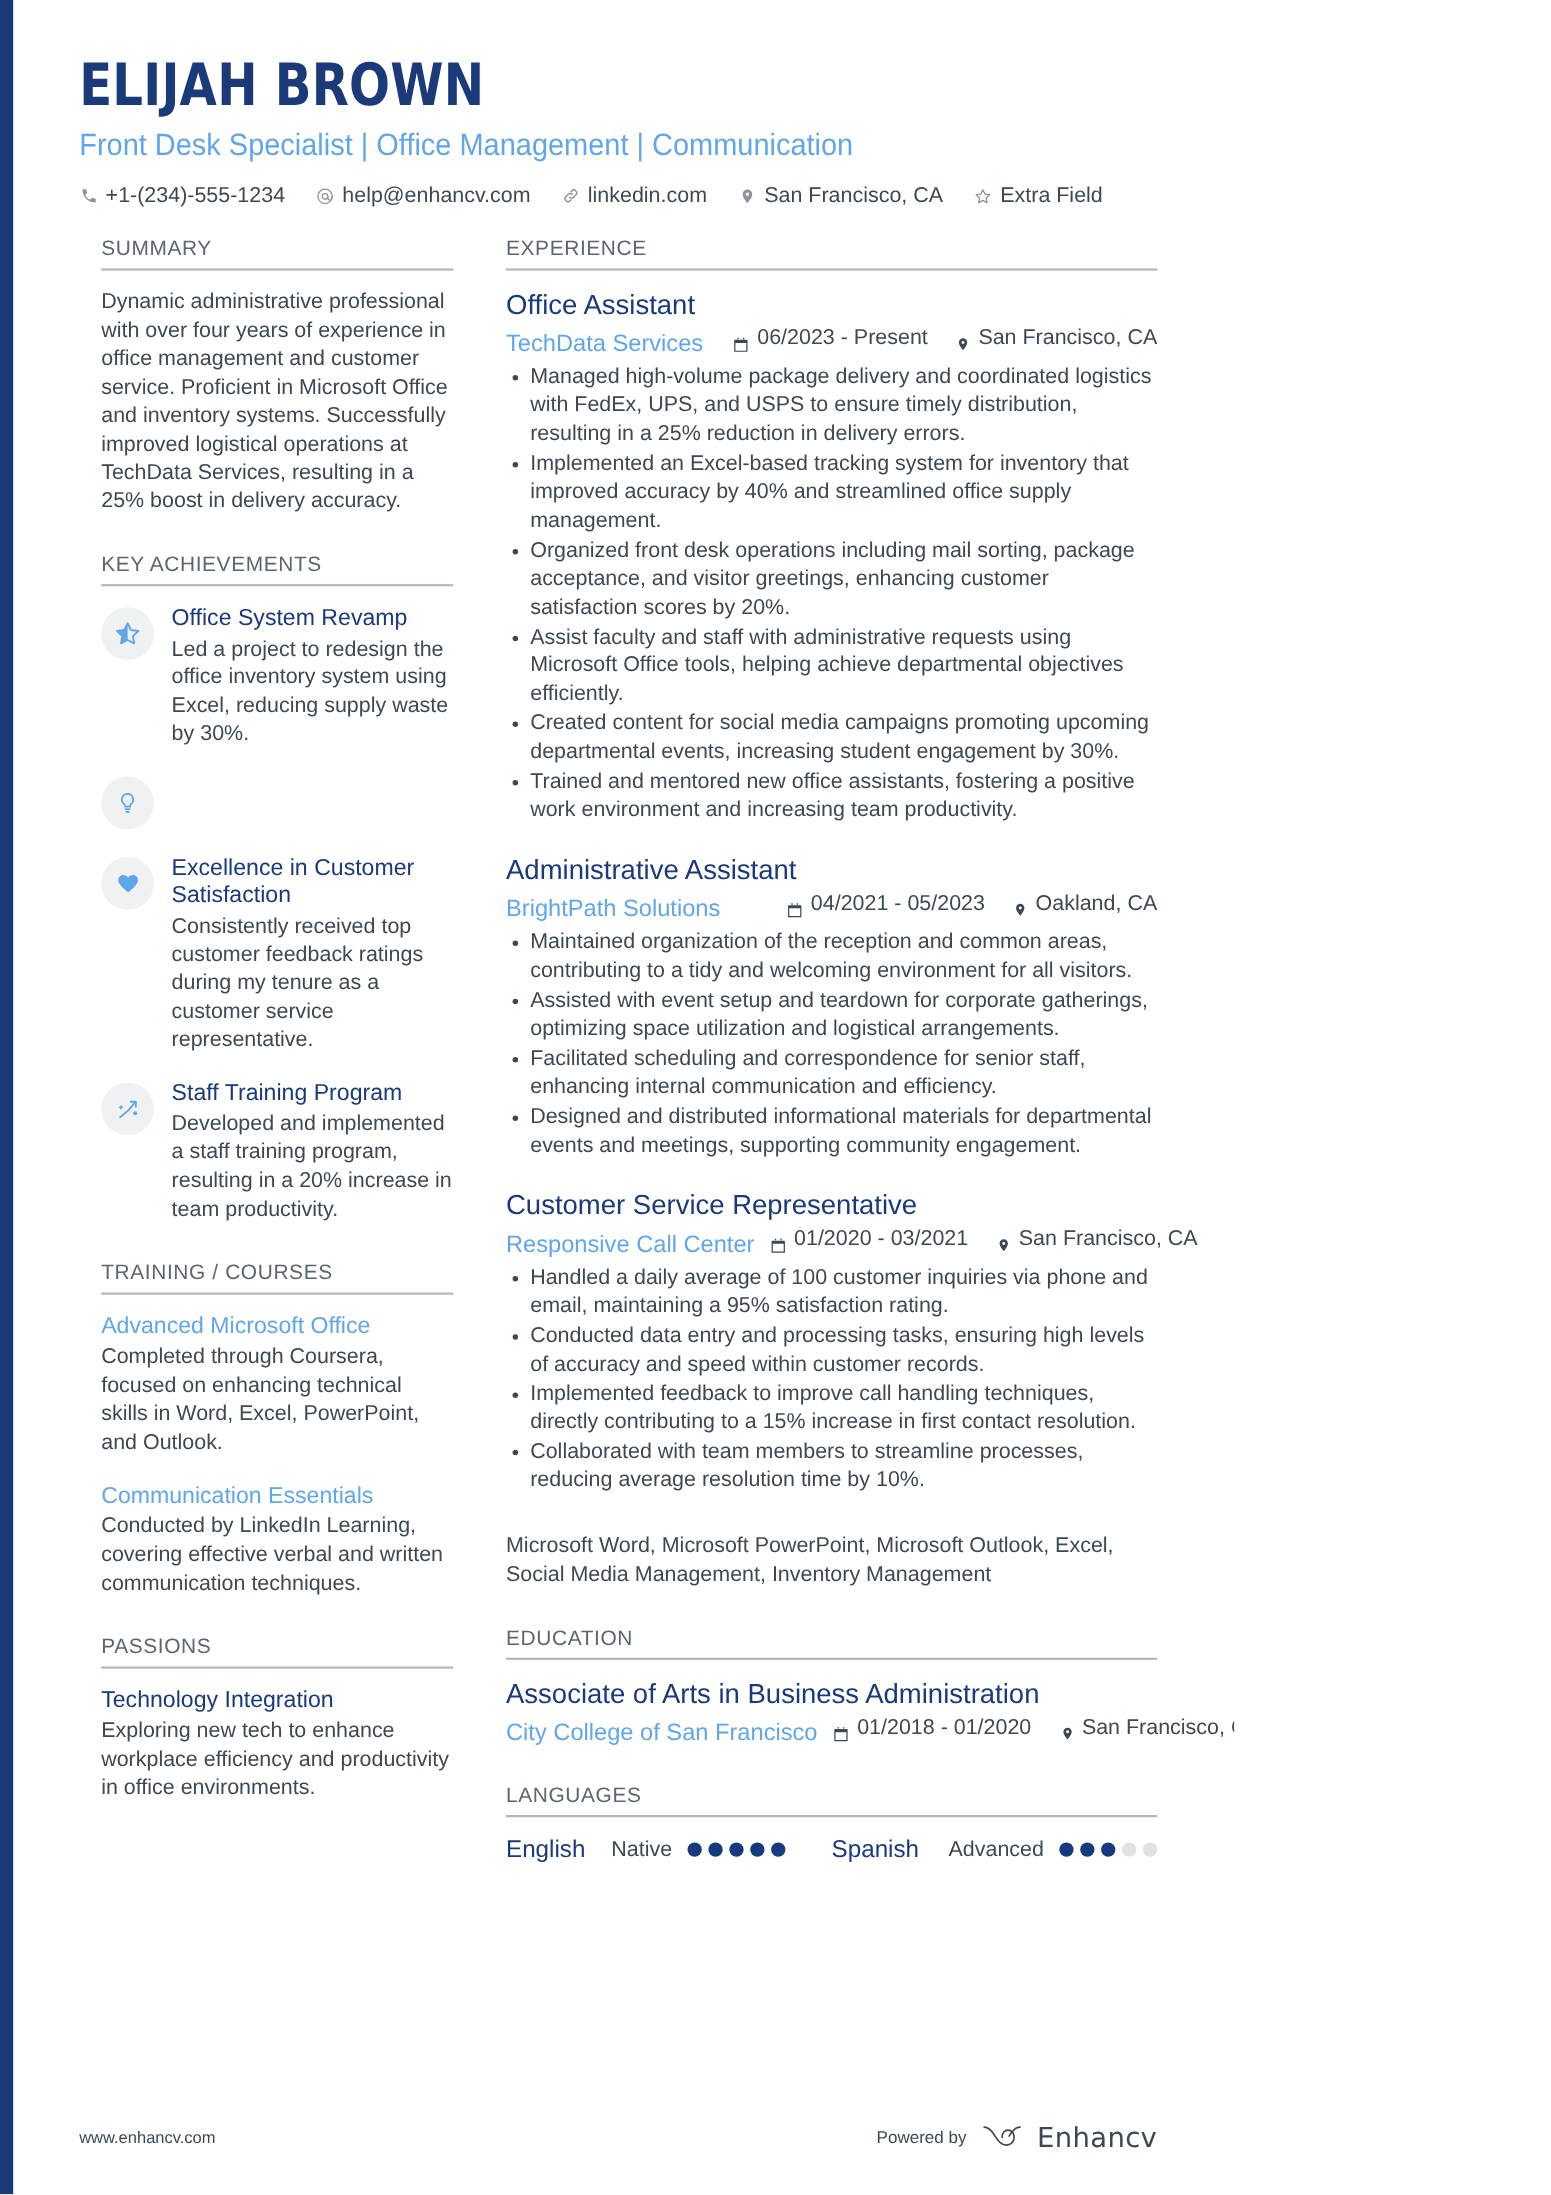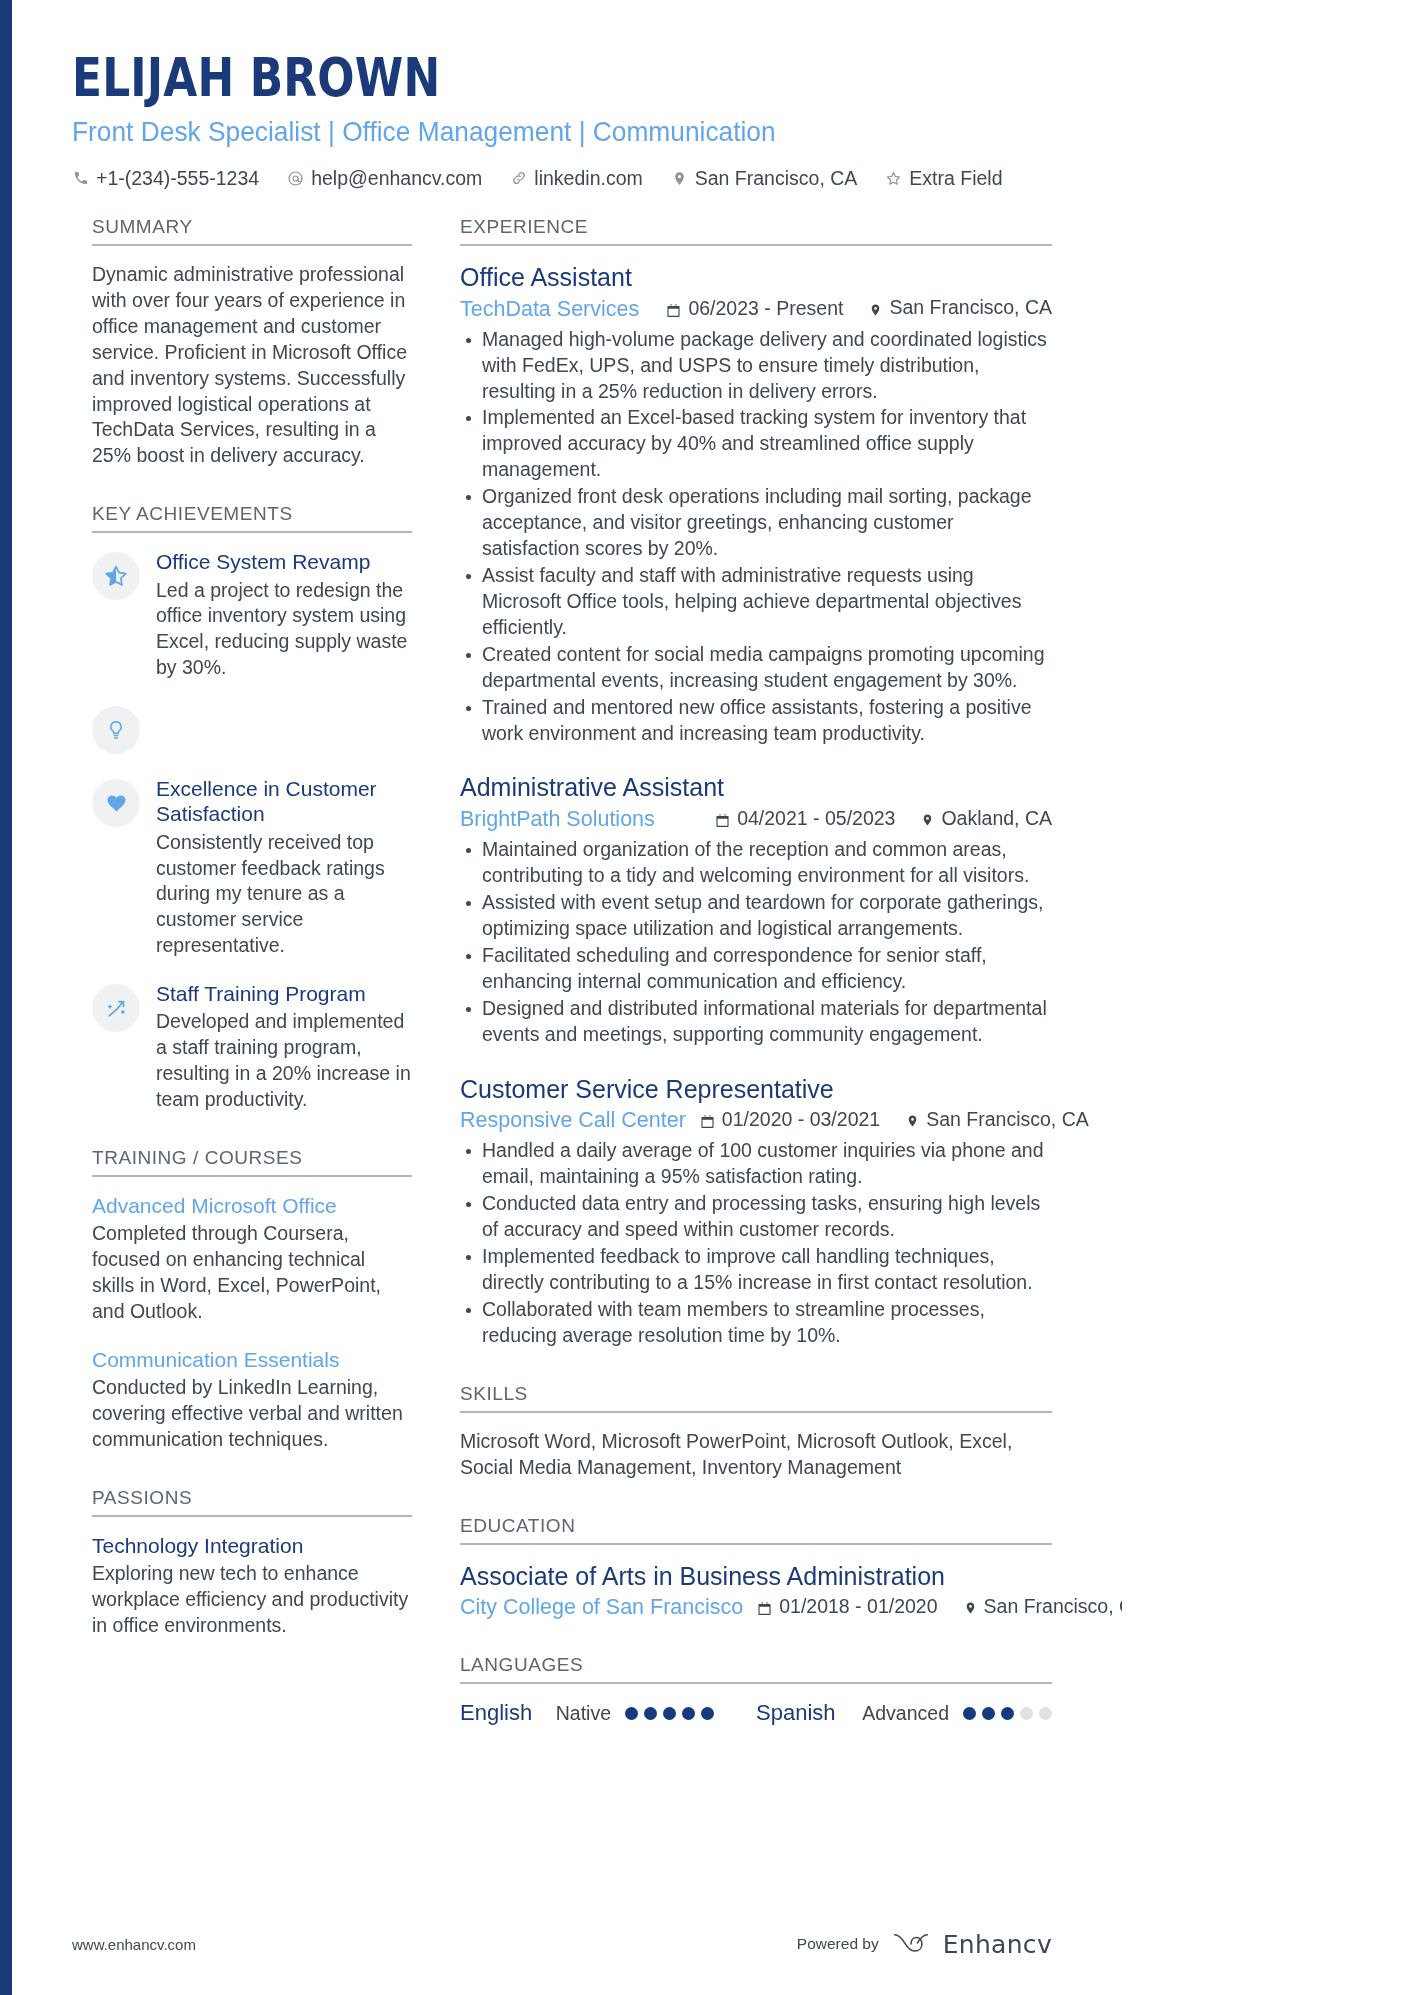--- a/index.html
+++ b/index.html
@@ -133,21 +133,21 @@
   .job-meta {
     display: flex;
     align-items: baseline;
     justify-content: space-between;
     gap: 14px;
     margin-bottom: 5px;
   }
   .job-company { font-size: 21.5px; color: #61a6e8; white-space: nowrap; }
   .meta-right { display: flex; align-items: baseline; gap: 26px; white-space: nowrap; }
   .meta-chip {
-    display: inline-flex; align-items: center; gap: 7px;
+    display: inline-flex; align-items: flex-end; gap: 7px;
     font-size: 19.5px; color: #3d4852;
   }
   .meta-chip .ico { color: #3d4852; position: relative; top: 2px; }
   .meta-chip .ico svg { display:block; }
 
   ul.bullets { list-style: none; margin: 0; padding: 0; }
   ul.bullets li {
     position: relative;
     padding-left: 22px;
     font-size: 19.5px;
@@ -452,21 +452,20 @@
           <ul class="bullets">
             <li>Handled a daily average of 100 customer inquiries via phone and email, maintaining a 95% satisfaction rating.</li>
             <li>Conducted data entry and processing tasks, ensuring high levels of accuracy and speed within customer records.</li>
             <li>Implemented feedback to improve call handling techniques, directly contributing to a 15% increase in first contact resolution.</li>
             <li>Collaborated with team members to streamline processes, reducing average resolution time by 10%.</li>
           </ul>
         </div>
       </div>
 
       <div class="sec">
-        <div class="sec-head">SKILLS</div>
         <div class="body-text">Microsoft Word, Microsoft PowerPoint, Microsoft Outlook, Excel, Social Media Management, Inventory Management</div>
       </div>
 
       <div class="sec">
         <div class="sec-head">EDUCATION</div>
         <div>
           <div class="edu-title">Associate of Arts in Business Administration</div>
           <div class="job-meta" style="margin-bottom:0">
             <div class="edu-school">City College of San Francisco</div>
             <div class="meta-right">

